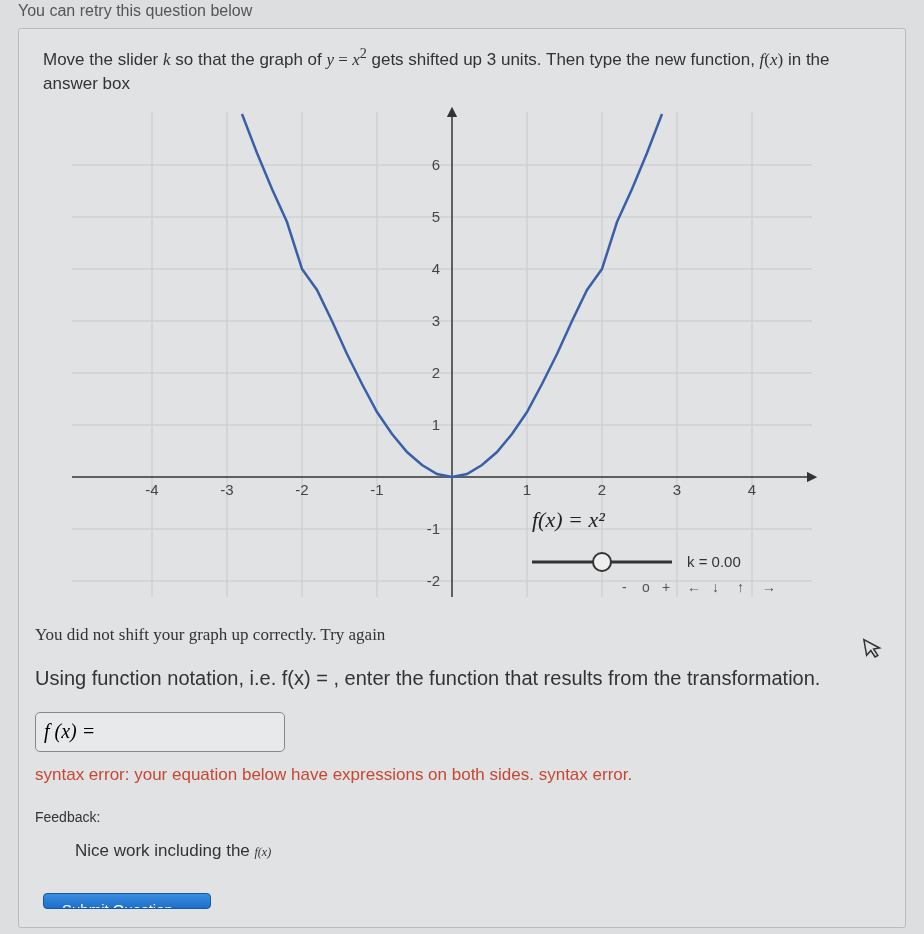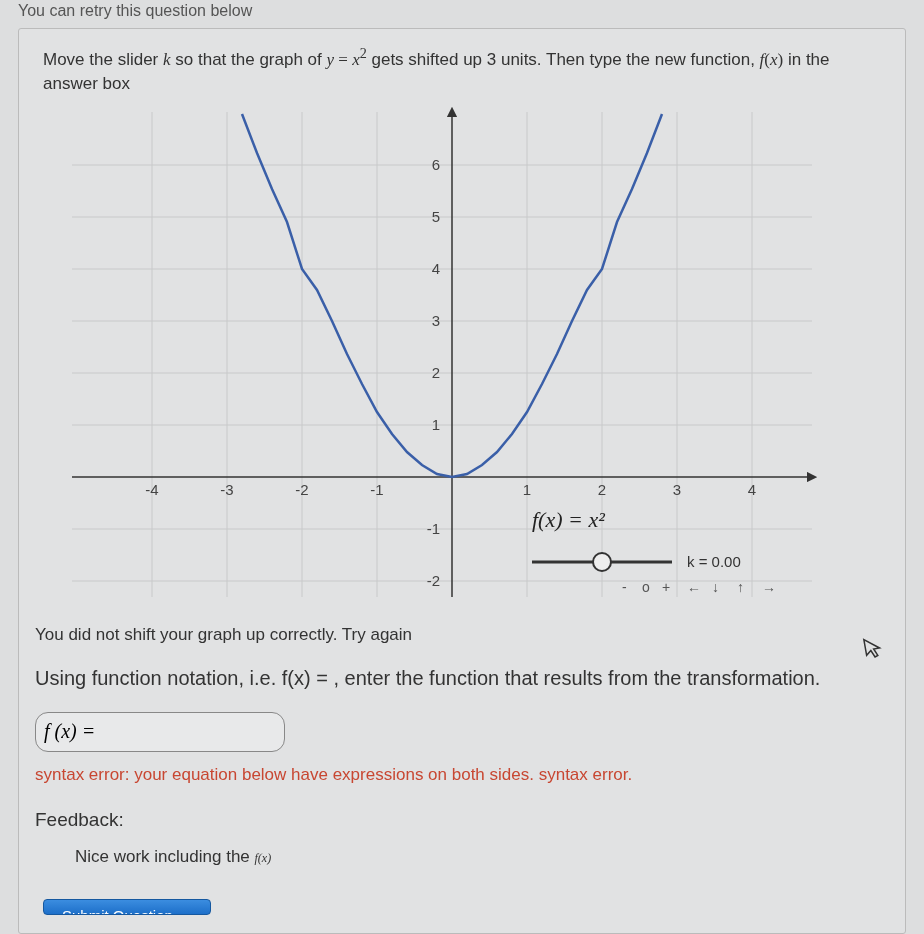--- a/index.html
+++ b/index.html
@@ -41,37 +41,38 @@
       height: 500px;
       margin: 6px auto 18px auto;
       position: relative;
       background: #e1e2e3;
     }
     .graph-wrap svg { position: absolute; top:0; left:0; }
     .feedback1 {
       font-size: 17px;
       color: #333;
       margin: 18px 0 22px 0;
+      font-family: Liberation Serif, serif;
     }
     .instruction {
       font-size: 20px;
       color: #333;
       margin-bottom: 22px;
     }
     .answer-row {
       display: flex;
       align-items: center;
       flex-wrap: wrap;
       gap: 10px;
       margin-bottom: 6px;
     }
     .answer-box {
       border: 1px solid #888;
       background: #e8e9ea;
-      border-radius: 13px;
+      border-radius: 5px;
       padding: 6px 8px;
       display: inline-flex;
       align-items: center;
       min-width: 250px;
       height: 40px;
     }
     .answer-prefix {
       font-family: 'Times New Roman', serif;
       font-style: italic;
       font-size: 20px;
@@ -83,21 +84,21 @@
       background: transparent;
       font-size: 17px;
       width: 150px;
     }
     .syntax-err {
       color: #c84732;
       font-size: 17px;
       line-height: 1.5;
     }
     .feedback-label {
-      font-size: 19px;
+      font-size: 14px;
       color: #333;
       margin: 22px 0 14px 0;
     }
     .feedback-list {
       margin-left: 40px;
     }
     .feedback-list p {
       font-size: 17px;
       color: #333;
       line-height: 1.4;

